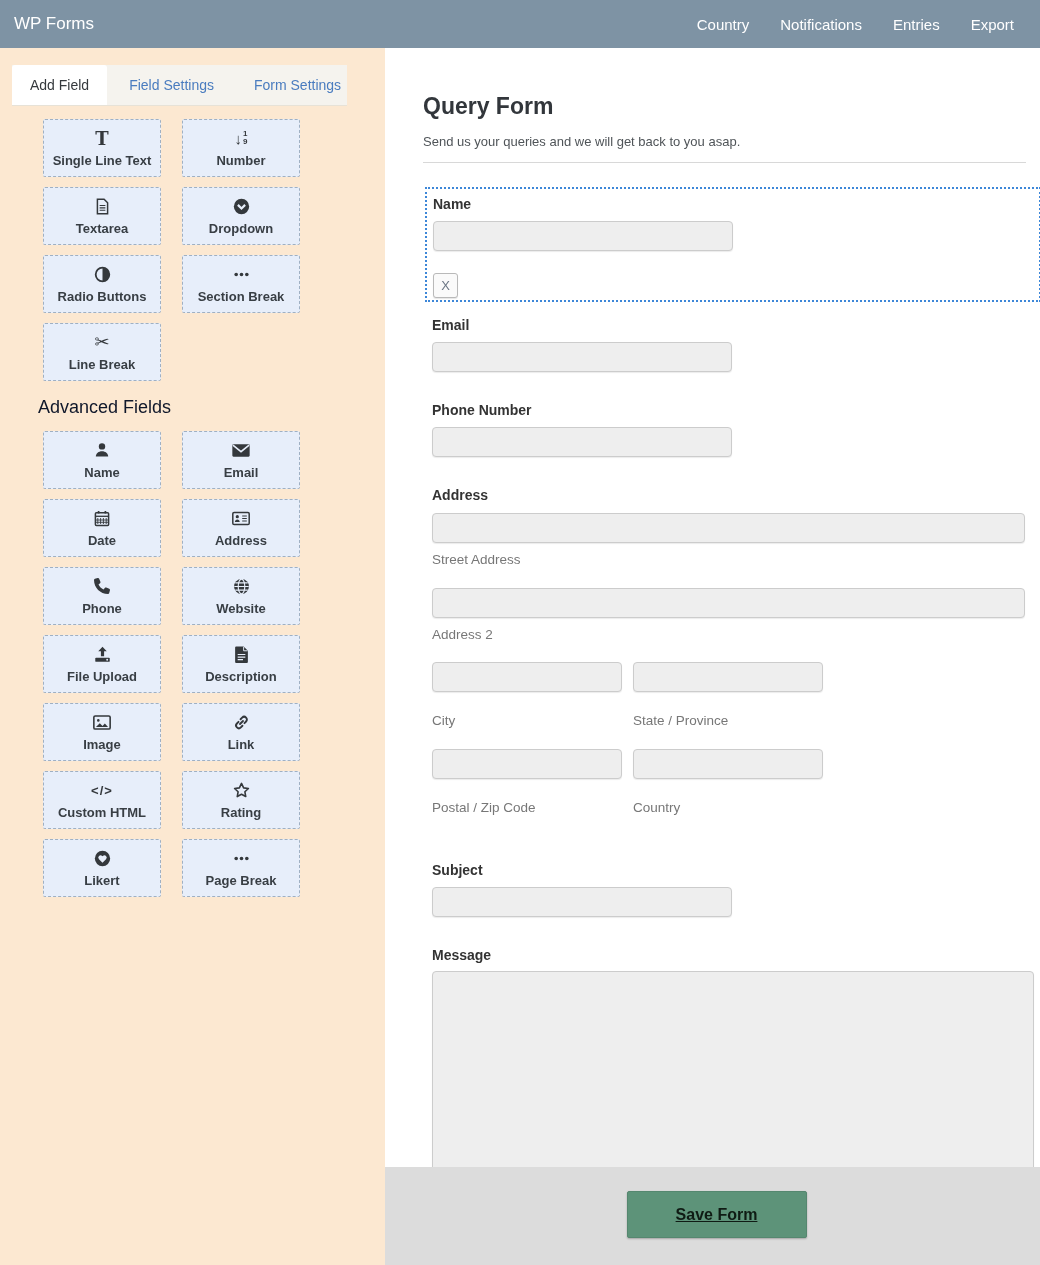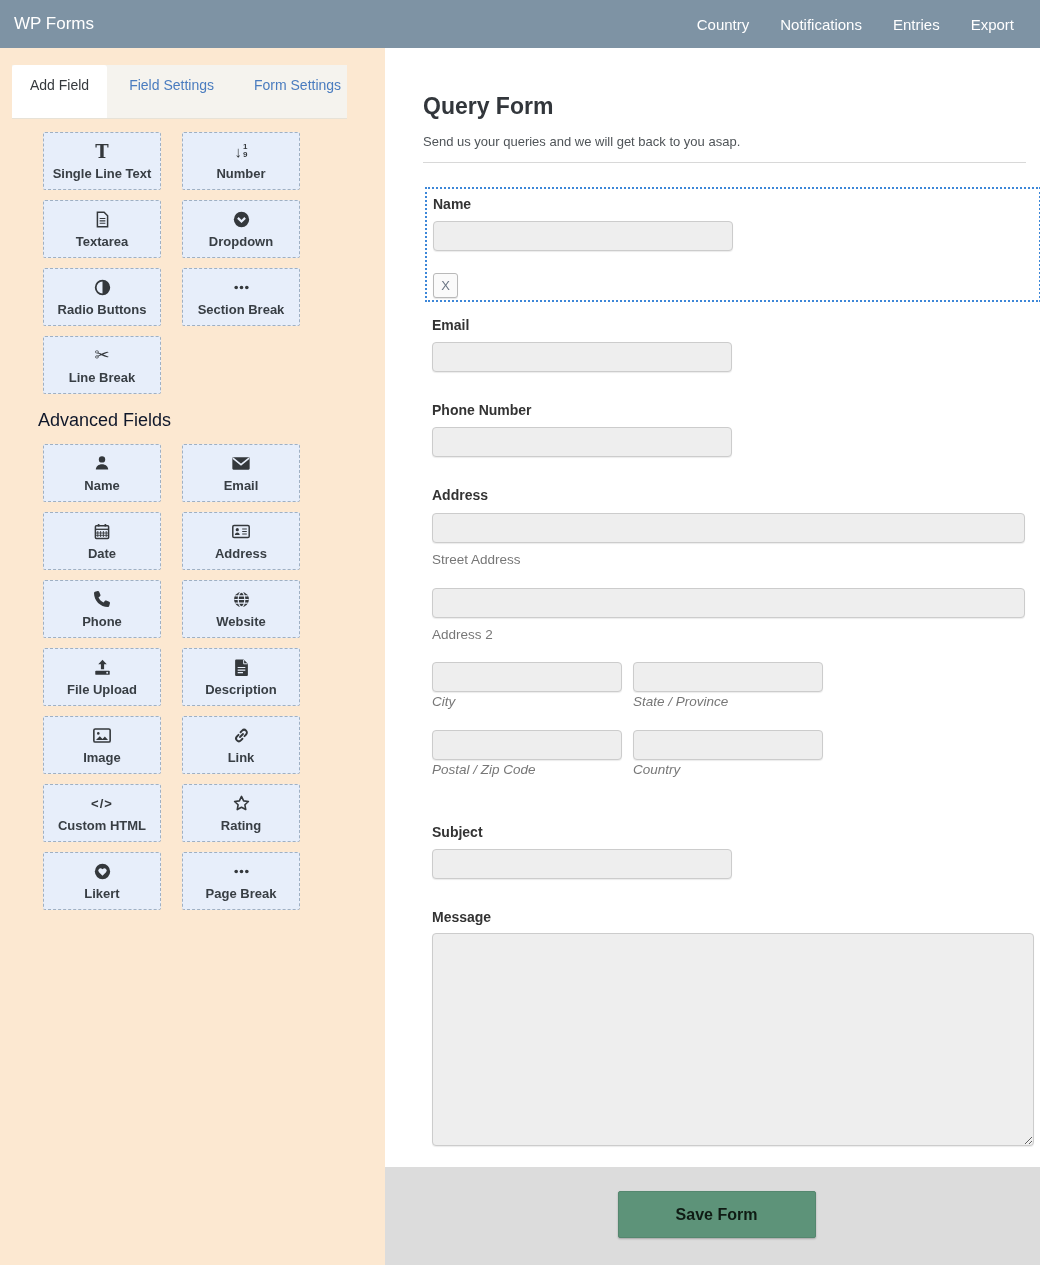--- a/index.html
+++ b/index.html
@@ -10,21 +10,21 @@
   
   .navbar { position:absolute; top:0; left:0; right:0; height:48px; background:#7e93a4;
             display:flex; align-items:center; justify-content:space-between;
             padding:0 26px 0 14px; }
   .brand { color:#fff; font-size:17px; }
   .nav-items { display:flex; gap:31px; }
   .nav-items a { color:#fff; font-size:15px; text-decoration:none; cursor:pointer; }
 
   
   .sidebar { position:absolute; top:48px; left:0; width:385px; bottom:0; background:#fce8d1; }
-  .tabbar { display:flex; margin:17px 0 0 12px; width:335px; height:54px;
+  .tabbar { display:flex; margin:17px 0 0 12px; width:335px; height:41px;
             background:#f5f3ee; border-bottom:1px solid #e7e2d7; }
   .tab { padding:0 18px; line-height:41px; font-size:14px; color:#4a7cbf; cursor:pointer; white-space:nowrap; }
   .tab.active { background:#fff; color:#35393d; border-radius:3px 3px 0 0; }
   .tab + .tab { margin-left:4px; }
 
   .fields-grid { display:grid; grid-template-columns:118px 118px; gap:10px 21px;
                  margin:13px 0 0 43px; }
   .fbtn { height:58px; background:#e7eefa; border:1px dashed #9fb0c3; border-radius:2px;
           display:flex; flex-direction:column; align-items:center; justify-content:center;
           gap:5px; cursor:pointer; }
@@ -54,35 +54,35 @@
          font-family:"Liberation Sans", sans-serif; }
   .w300 { width:300px; } .wfull { width:593px; } .whalf { width:190px; }
   .x-btn { margin-top:22px; width:25px; height:25px; background:#fafafa; border:1px solid #b9b9b9;
            border-radius:3px; color:#6b7685; font-size:13px; cursor:pointer;
            box-shadow:0 1px 1px rgba(0,0,0,0.1); font-family:"Liberation Sans", sans-serif; }
 
   .fblock { margin-left:9px; margin-top:30px; }
   .fblock.first { margin-top:15px; }
   .sublabel { margin-top:9px; font-size:13.5px; color:#777; }
   .row2 { display:flex; gap:11px; }
-  .row2.labels { margin-top:2px;font-style:italic; }
+  .row2.labels { margin-top:21px; }
   .row2.labels .sublabel { margin-top:0; width:190px; }
   .mt10 { margin-top:10px; } .mt20 { margin-top:20px; } .mt21 { margin-top:21px; }
   .subject-block { margin-top:47px; }
   .msg-area { margin-top:8px; width:602px; height:213px; background:#eee; border:1px solid #ccc;
               border-radius:4px; box-shadow:0 1px 1px rgba(0,0,0,0.08); resize:both;
               font-family:"Liberation Sans", sans-serif; outline:none; }
 
   
   .savebar { position:absolute; left:385px; right:0; bottom:0; height:98px; background:#dcdcdc;
              display:flex; justify-content:center; align-items:flex-start; }
-  .save-btn { position:relative; left:4px; margin-top:24px; width:198px; height:47px;
+  .save-btn { position:relative; left:4px; margin-top:24px; width:180px; height:47px;
               background:#5d9379; border:1px solid #55876f; border-radius:2px;
               box-shadow:0 1px 2px rgba(0,0,0,0.25); font-size:16px; font-weight:bold;
-              color:#0f1b14; cursor:pointer; font-family:"Liberation Sans", sans-serif; }
+              color:#0f1b14; cursor:pointer; font-family:"Liberation Sans", sans-serif;text-decoration:underline; }
 </style>
 </head>
 <body>
 
 <div class="app">
 
   <header class="navbar">
     <div class="brand">WP Forms</div>
     <nav class="nav-items">
       <a>Country</a>

